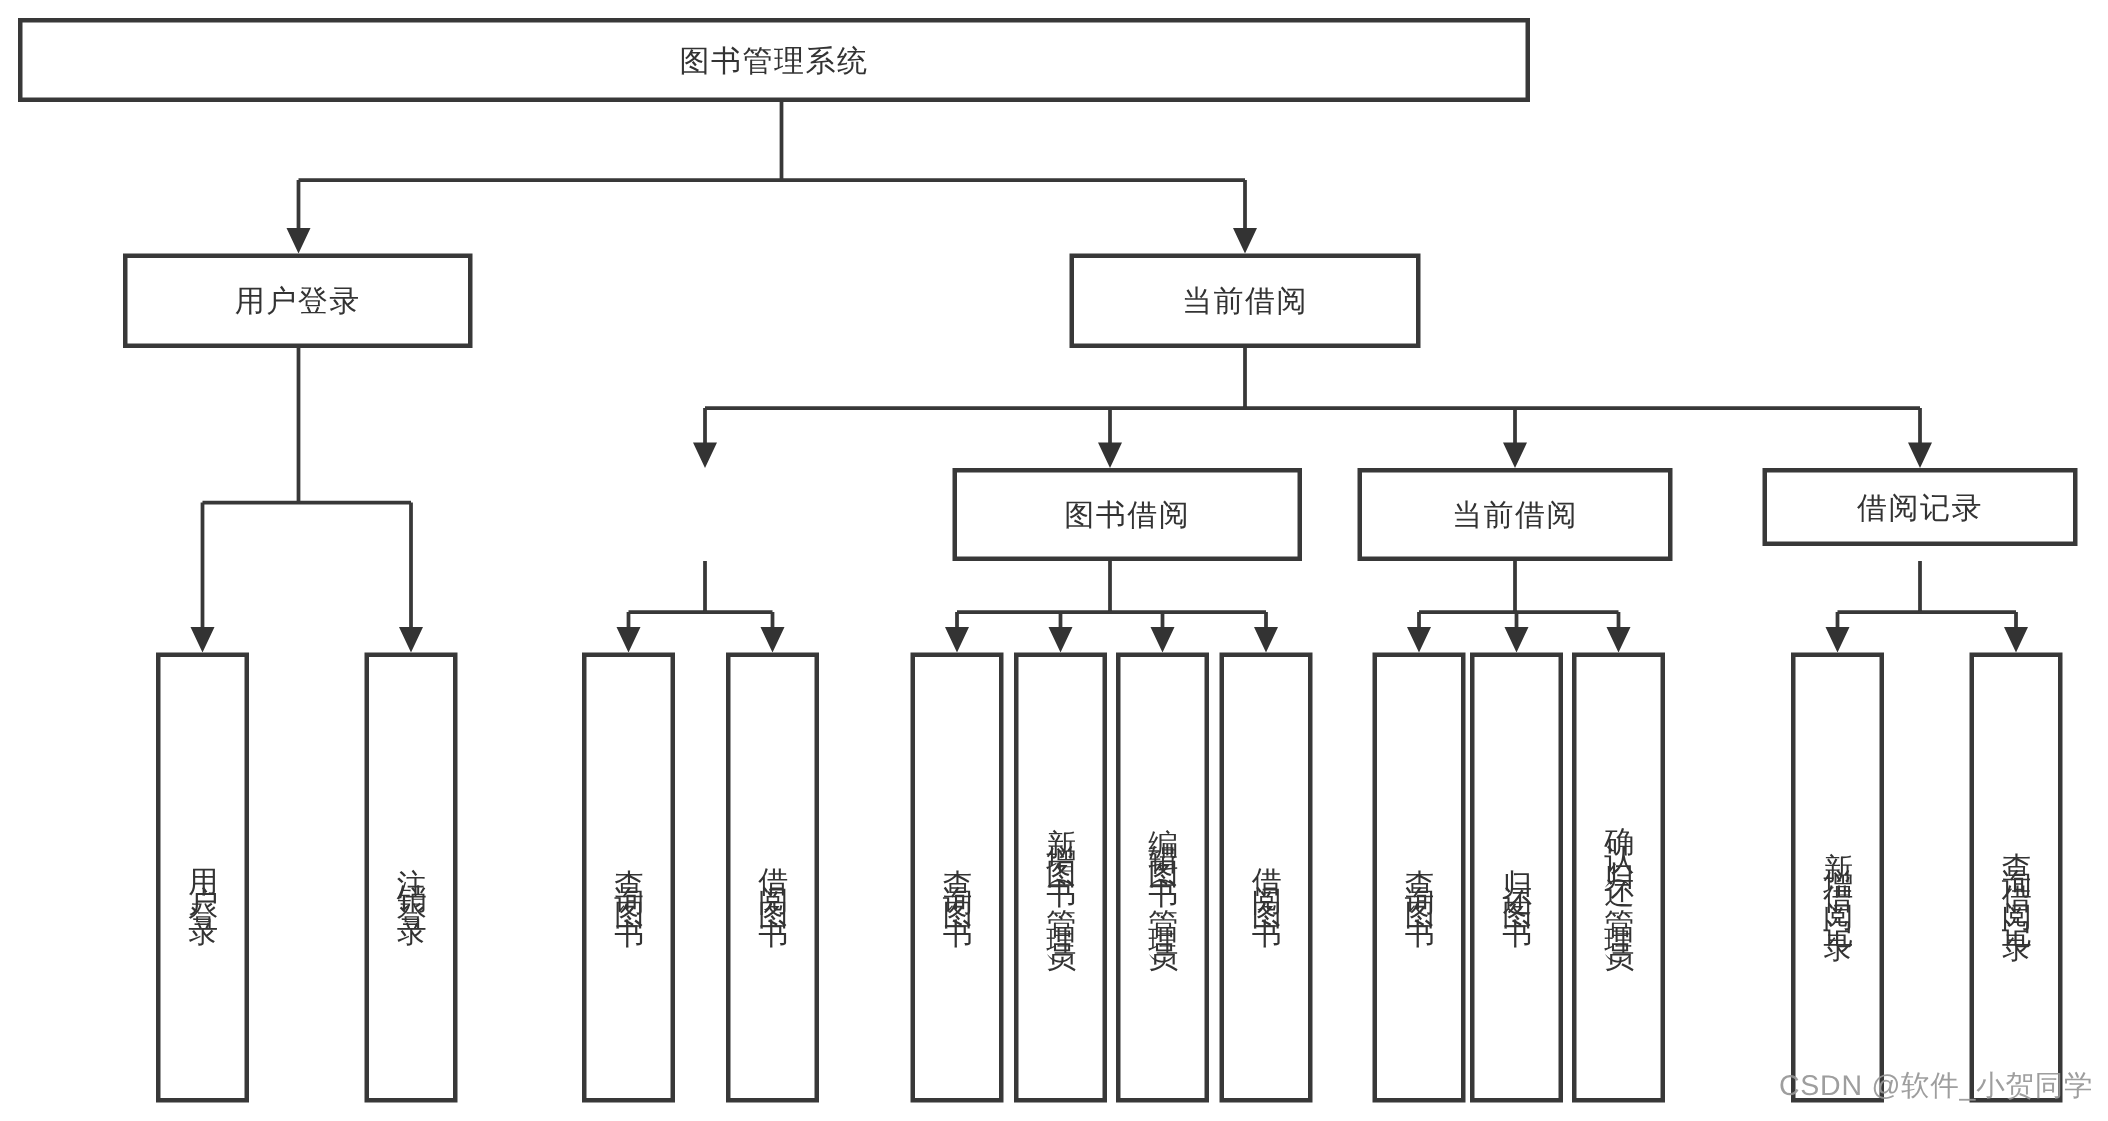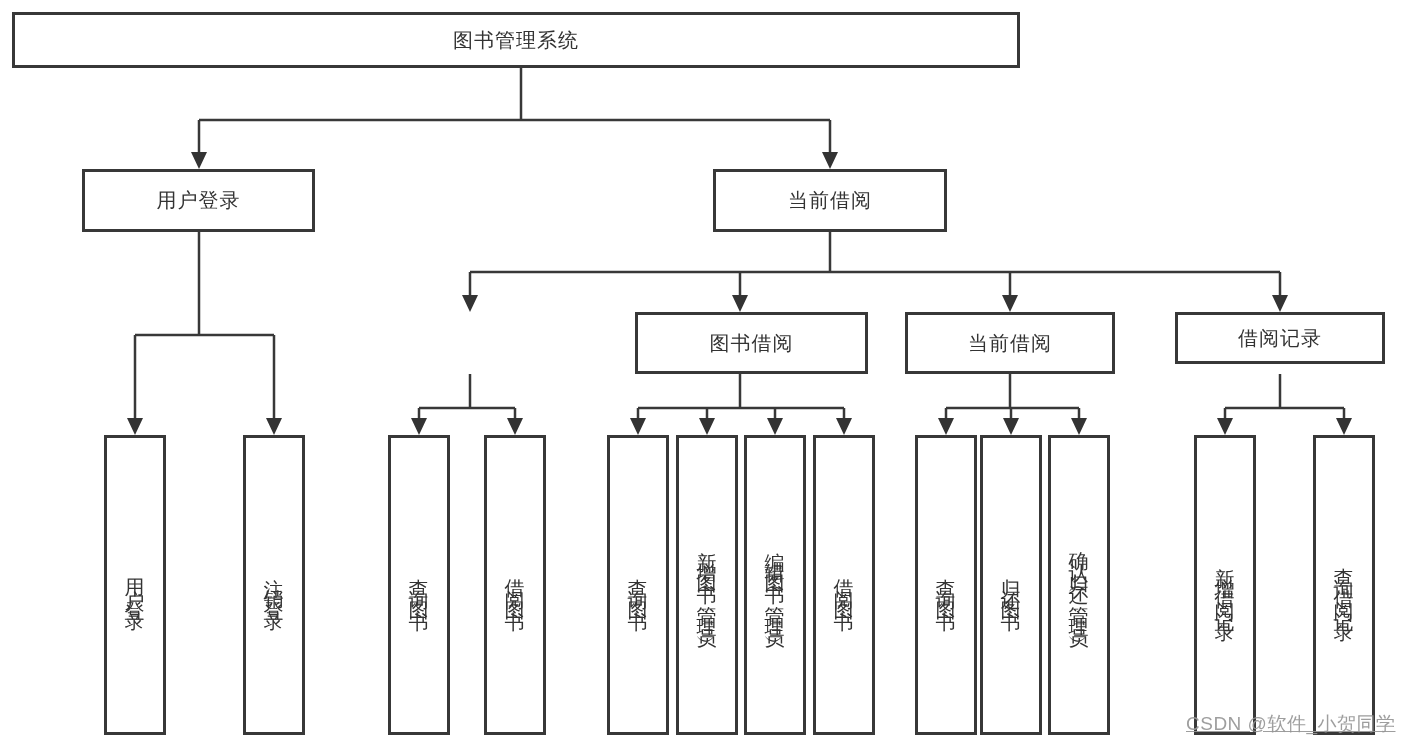--- a/index.html
+++ b/index.html
@@ -24,21 +24,20 @@
   }
   .box-v span {
     writing-mode:vertical-rl; text-orientation:mixed;
     font-size:20px; color:#333333; letter-spacing:11px;
     line-height:1;
   }
   .watermark {
     position:absolute; left:1186px; top:711px; z-index:2;
     font-size:19px; color:rgba(150,150,150,0.92); letter-spacing:0.5px;
     white-space:nowrap;
-    text-decoration:underline;
   }
 </style>
 </head>
 <body>
 
 <div class="canvas">
 
   <svg class="wires" viewBox="0 0 1405 747" xmlns="http://www.w3.org/2000/svg">
     <g stroke="#383838" stroke-width="2.5" fill="none">
       <path d="M521 68 V120 M199 120 H830 M199 120 V156 M830 120 V156"></path>

